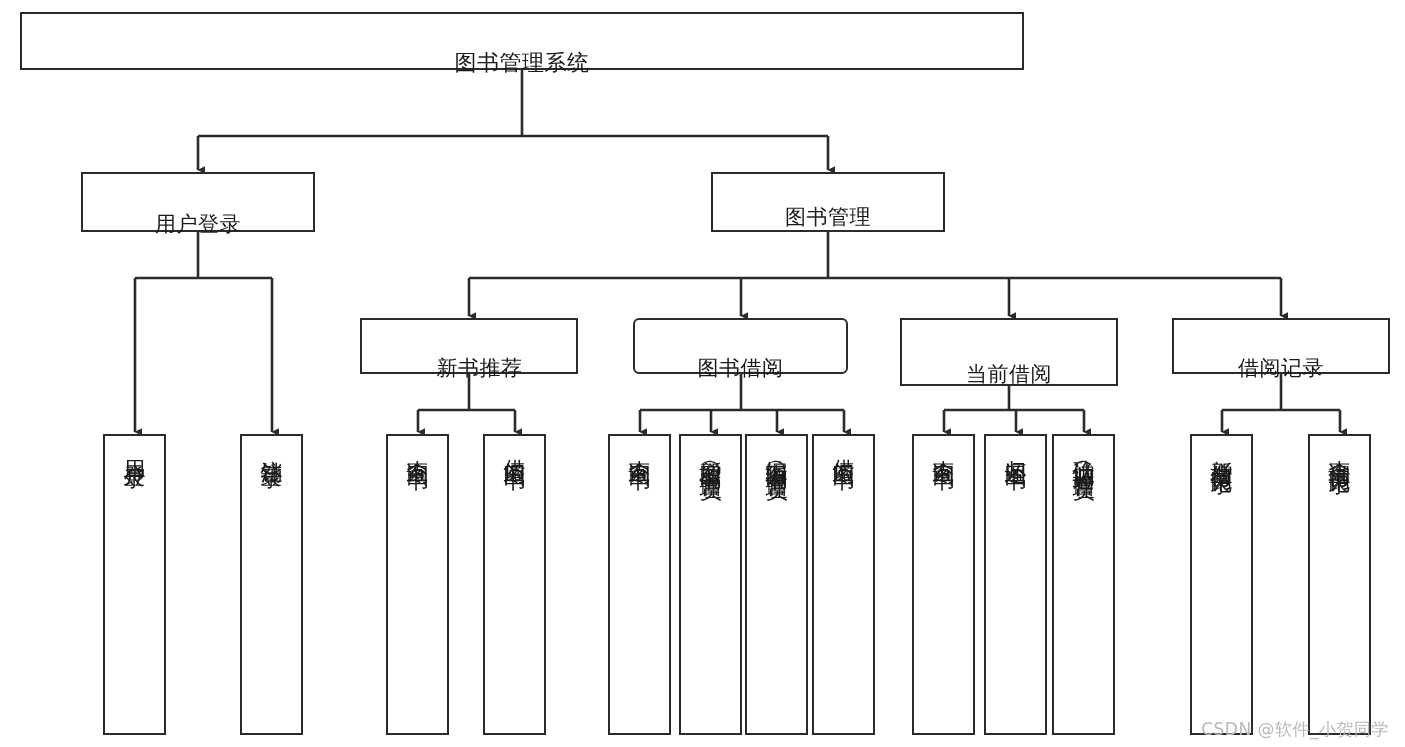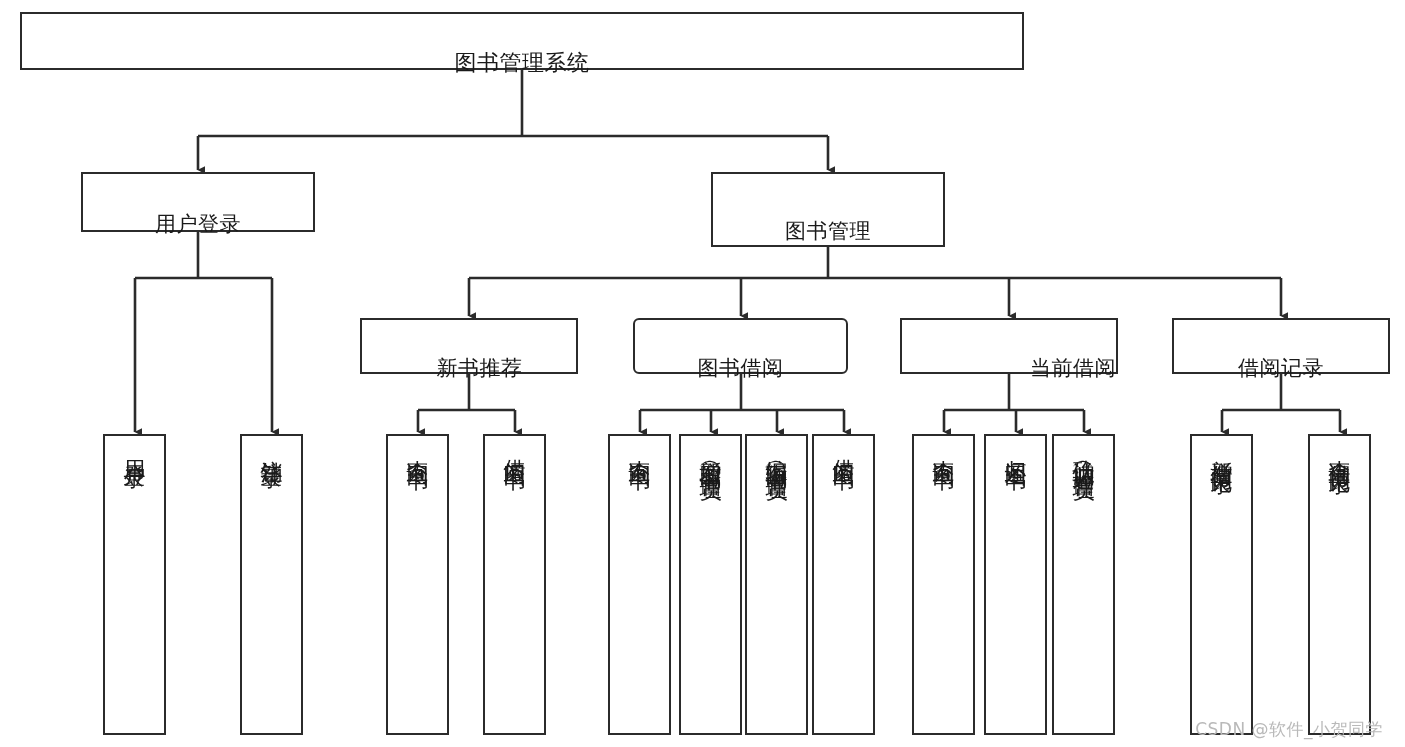--- a/index.html
+++ b/index.html
@@ -57,21 +57,21 @@
   .node.vertical .node-label {
     writing-mode: vertical-rl;
     text-orientation: upright;
     font-size: 22px;
     letter-spacing: 3px;
     line-height: 1;
     white-space: nowrap;
   }
   .watermark {
     position: absolute;
-    right: 22px;
+    right: 16px;
     bottom: 6px;
     font-size: 17px;
     color: #b9b9b9;
     letter-spacing: 0.5px;
     z-index: 3;
     white-space: nowrap;
   }
 </style>
 </head>
 <body>
@@ -121,30 +121,30 @@
       </g>
   </svg>
 
   <div id="node-layer">
       <div class="node horizontal root" style="left: 20px; top: 12px; width: 1004px; height: 58px;">
         <span class="node-label">图书管理系统</span>
       </div>
       <div class="node horizontal" style="left: 81px; top: 172px; width: 234px; height: 60px;">
         <span class="node-label">用户登录</span>
       </div>
-      <div class="node horizontal" style="left: 711px; top: 172px; width: 234px; height: 75px;">
+      <div class="node horizontal" style="left: 711px; top: 172px; width: 234px; height: 60px; align-items: flex-end;">
         <span class="node-label">图书管理</span>
       </div>
       <div class="node horizontal" style="left: 360px; top: 318px; width: 218px; height: 56px; padding-left: 21px;">
         <span class="node-label">新书推荐</span>
       </div>
       <div class="node horizontal" style="left: 633px; top: 318px; width: 215px; height: 56px; border-radius: 6px;">
         <span class="node-label">图书借阅</span>
       </div>
-      <div class="node horizontal" style="left: 900px; top: 318px; width: 218px; height: 56px; justify-content: flex-end;">
+      <div class="node horizontal" style="left: 900px; top: 318px; width: 218px; height: 68px;">
         <span class="node-label">当前借阅</span>
       </div>
       <div class="node horizontal" style="left: 1172px; top: 318px; width: 218px; height: 56px;">
         <span class="node-label">借阅记录</span>
       </div>
       <div class="node vertical" style="left: 103px; top: 434px; width: 63px; height: 301px;">
         <span class="node-label">用户登录</span>
       </div>
       <div class="node vertical" style="left: 240px; top: 434px; width: 63px; height: 301px;">
         <span class="node-label">注销登录</span>

